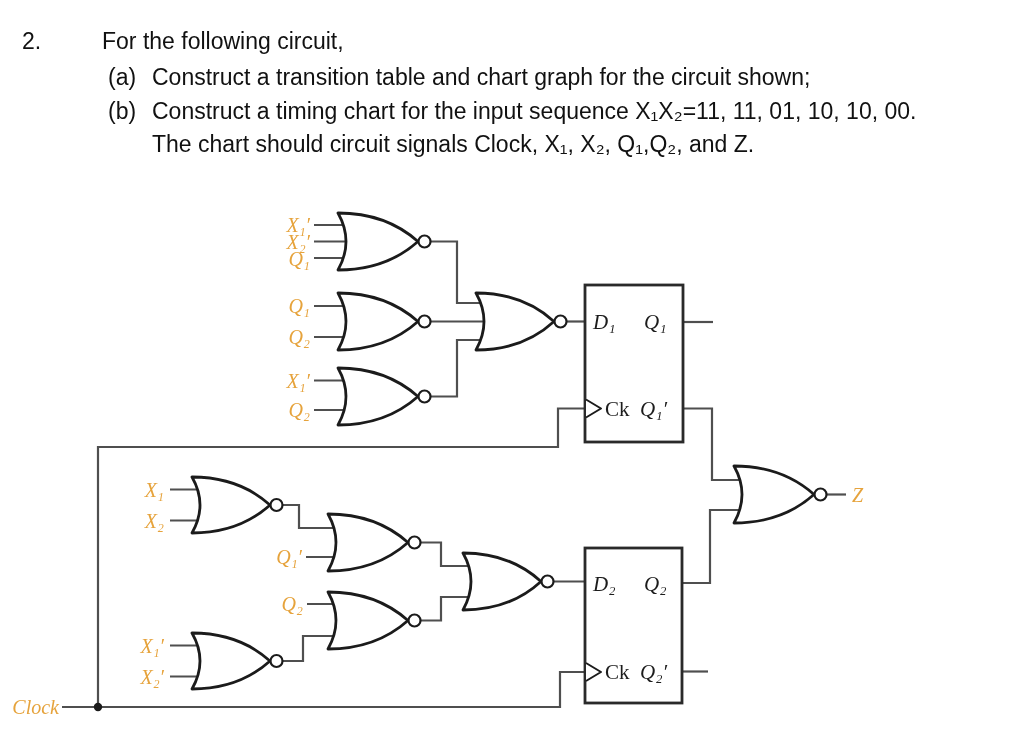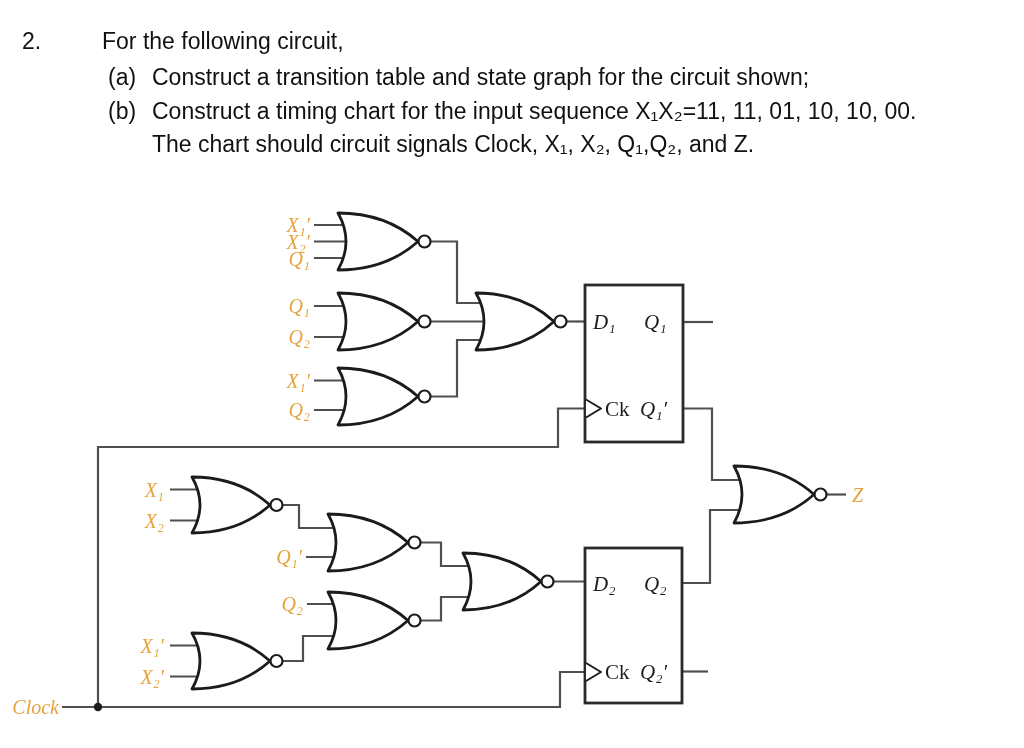--- a/index.html
+++ b/index.html
@@ -29,21 +29,21 @@
 <body>
 
 <div class="page">
 
   <div class="tline" style="top:28px;">
     <span class="pos-num">2.</span>
     <span class="pos-intro">For the following circuit,</span>
   </div>
   <div class="tline" style="top:64px;">
     <span class="pos-item">(a)</span>
-    <span class="pos-body">Construct a transition table and state graph for the circuit shown;</span>
+    <span class="pos-body">Construct a transition table and chart graph for the circuit shown;</span>
   </div>
   <div class="tline" style="top:98px;">
     <span class="pos-item">(b)</span>
     <span class="pos-body">Construct a timing chart for the input sequence X₁X₂=11, 11, 01, 10, 10, 00.</span>
   </div>
   <div class="tline" style="top:131px;">
     <span class="pos-body">The chart should circuit signals Clock, X₁, X₂, Q₁,Q₂, and Z.</span>
   </div>
 
   <svg class="circuit" width="1024" height="748" viewBox="0 0 1024 748">

